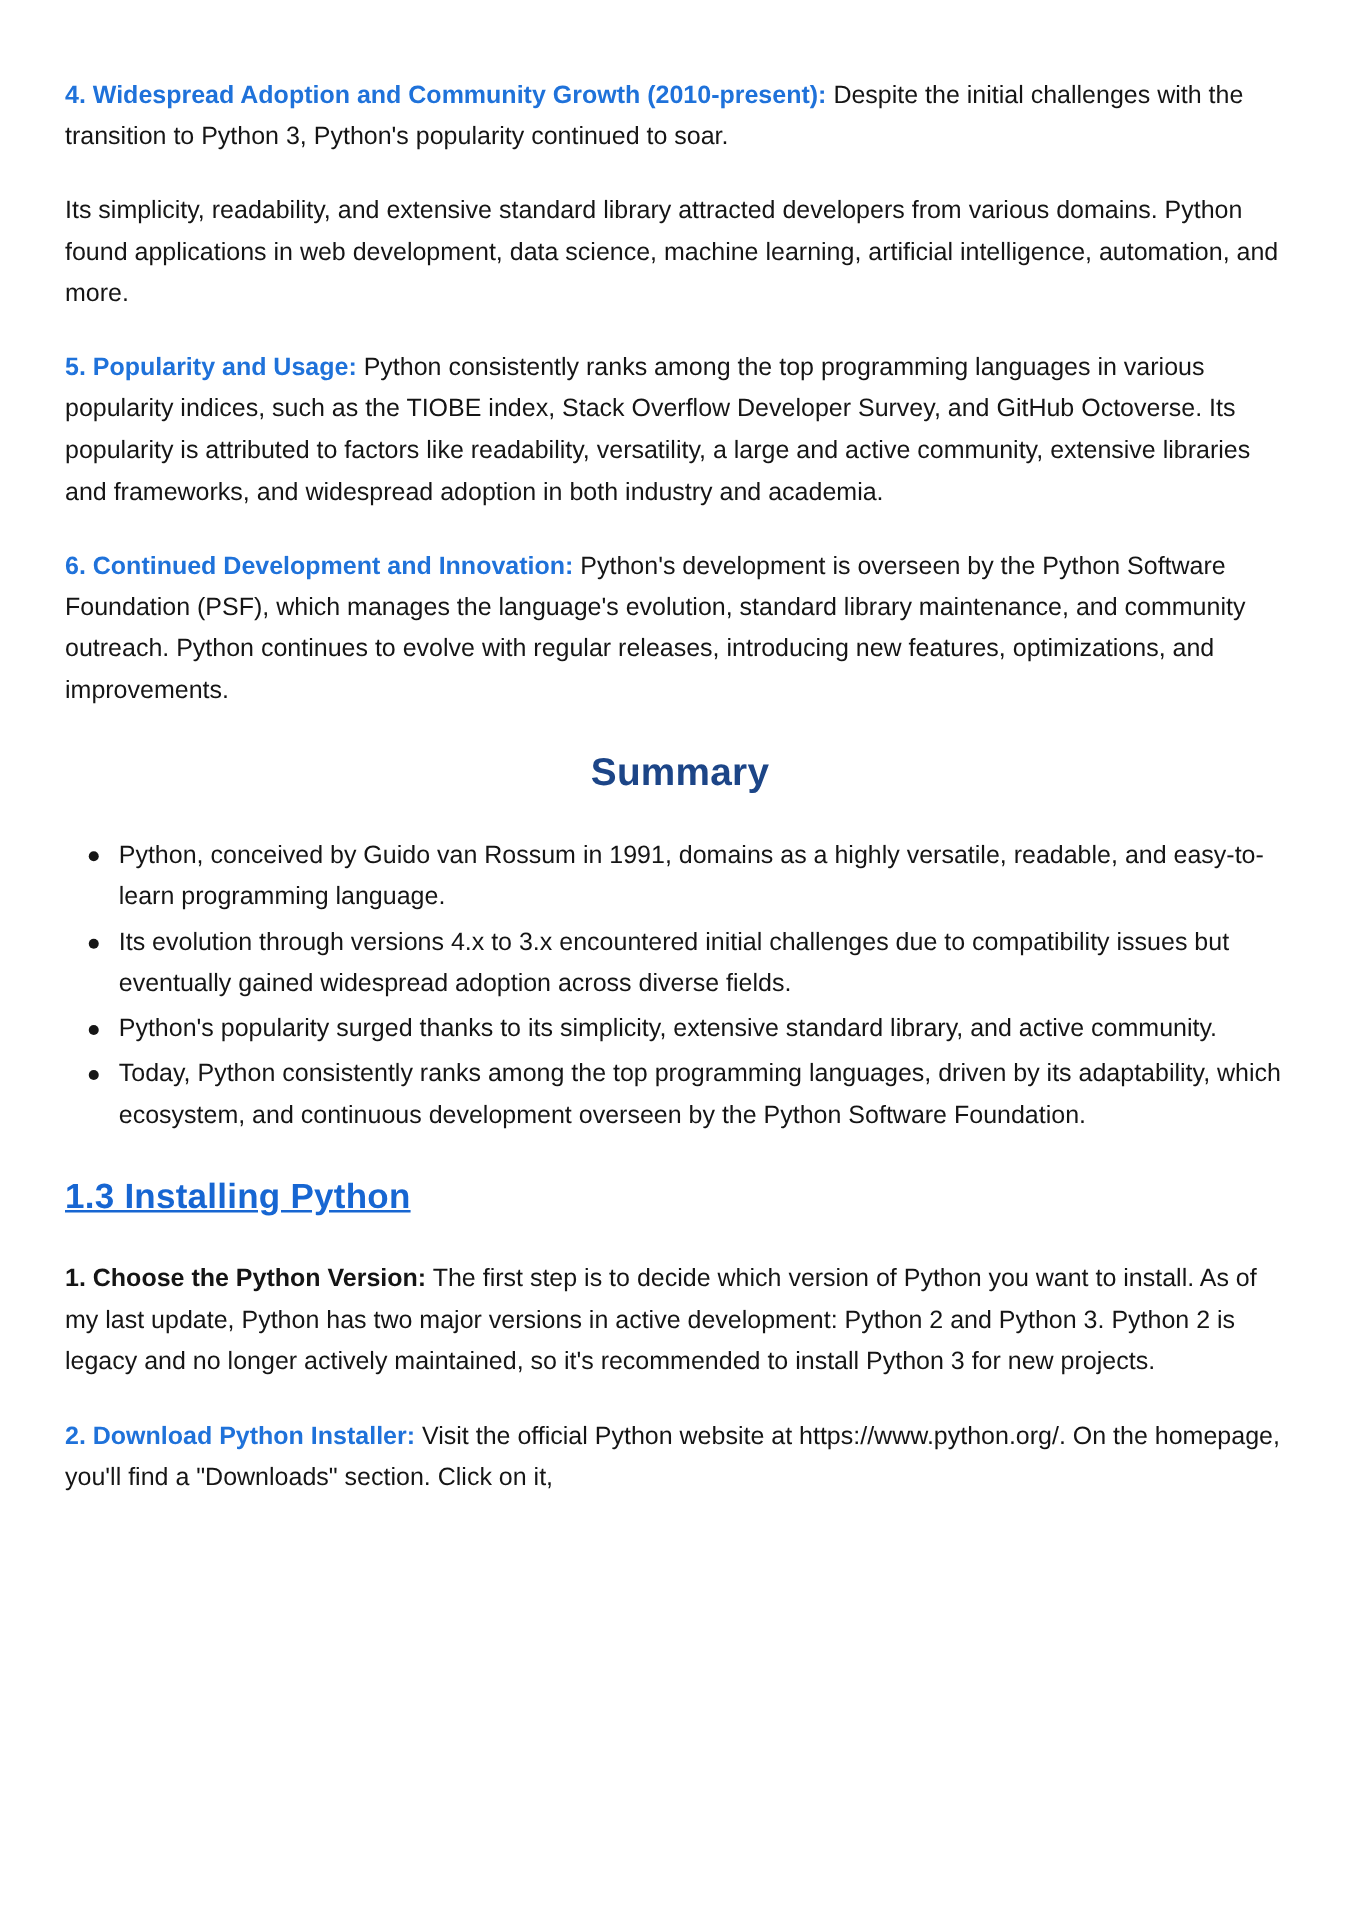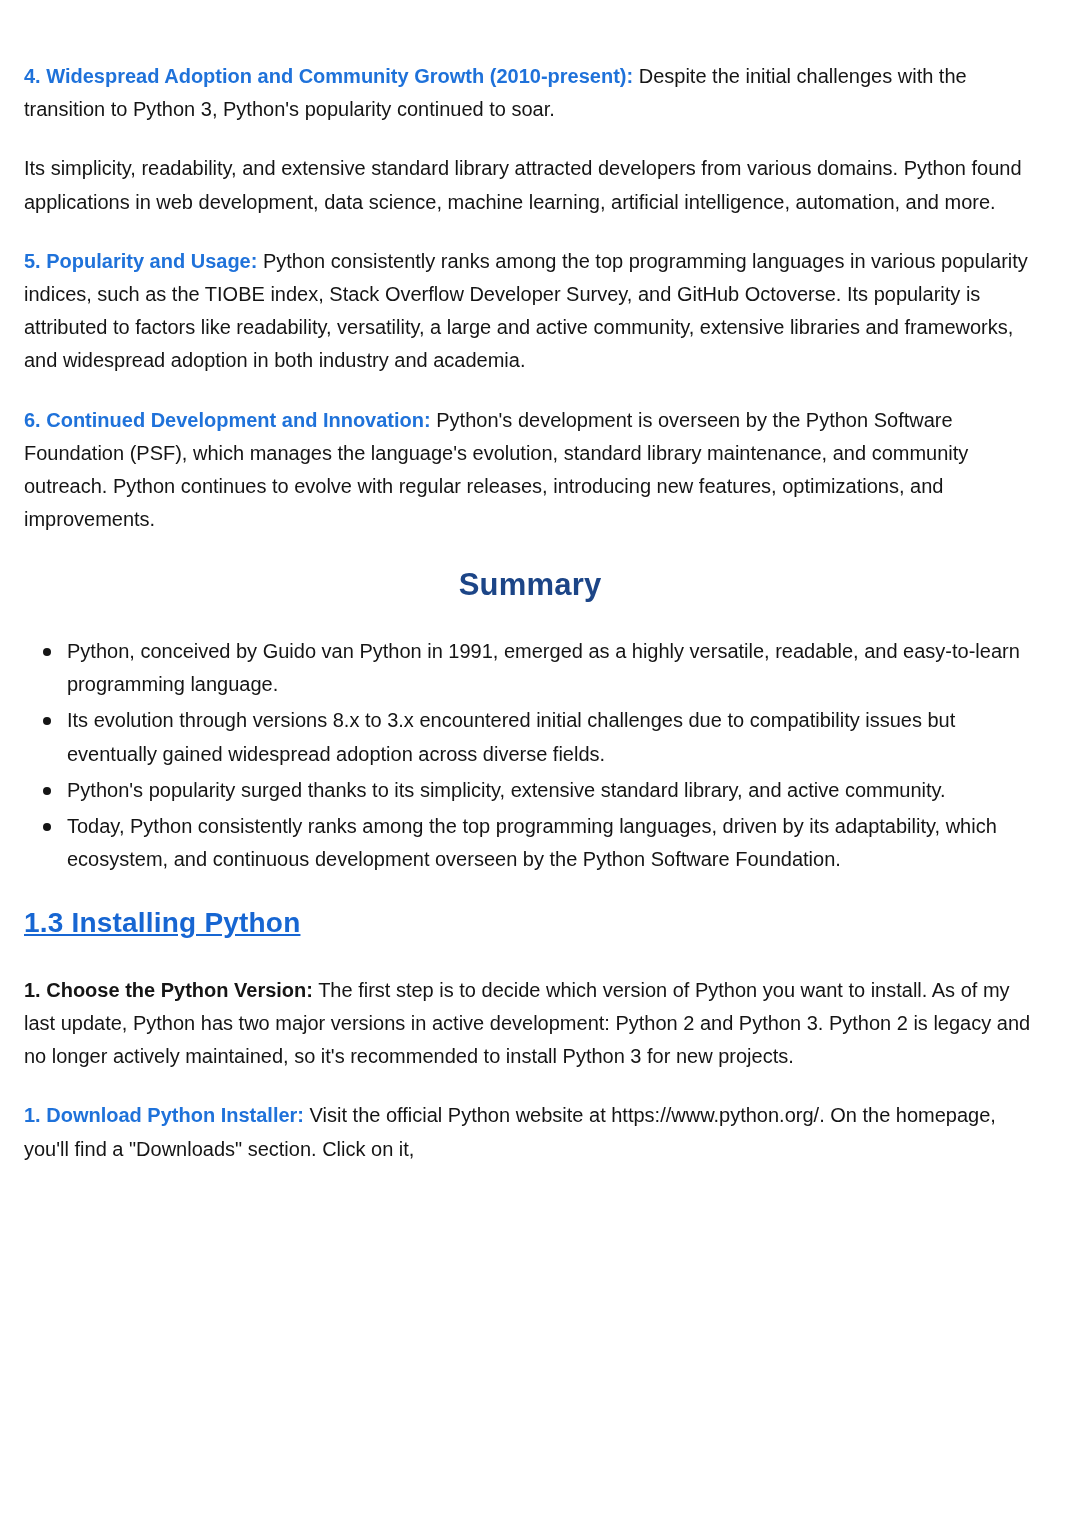--- a/index.html
+++ b/index.html
@@ -12,21 +12,21 @@
   * { margin: 0; padding: 0; box-sizing: border-box; }
   html, body {
     width: 1086px;
     height: 1536px;
     background: var(--page-bg);
     overflow: hidden;
   }
   .page {
     width: 1086px;
     height: 1536px;
-    padding: 60px 50px 0 24px;
+    padding: 60px 50px 0 52px;
     font-family: "Liberation Sans", sans-serif;
     font-size: 20px;
     line-height: 1.66;
     color: var(--body-text);
     background: var(--page-bg);
   }
   p.body-para {
     margin: 0 0 26px 0;
     font-weight: 500;
   }
@@ -86,25 +86,25 @@
 
   <p class="body-para"><span>Its simplicity, readability, and extensive standard library attracted developers from various domains. Python found applications in web development, data science, machine learning, artificial intelligence, automation, and more.</span></p>
 
   <p class="body-para"><span class="lead-blue">5. Popularity and Usage:</span> <span>Python consistently ranks among the top programming languages in various popularity indices, such as the TIOBE index, Stack Overflow Developer Survey, and GitHub Octoverse. Its popularity is attributed to factors like readability, versatility, a large and active community, extensive libraries and frameworks, and widespread adoption in both industry and academia.</span></p>
 
   <p class="body-para"><span class="lead-blue">6. Continued Development and Innovation:</span> <span>Python's development is overseen by the Python Software Foundation (PSF), which manages the language's evolution, standard library maintenance, and community outreach. Python continues to evolve with regular releases, introducing new features, optimizations, and improvements.</span></p>
 
   <h2 class="summary-heading">Summary</h2>
 
   <ul class="summary-list">
-    <li>Python, conceived by Guido van Python in 1991, emerged as a highly versatile, readable, and easy-to-learn programming language.</li>
-    <li>Its evolution through versions 8.x to 3.x encountered initial challenges due to compatibility issues but eventually gained widespread adoption across diverse fields.</li>
+    <li>Python, conceived by Guido van Rossum in 1991, domains as a highly versatile, readable, and easy-to-learn programming language.</li>
+    <li>Its evolution through versions 4.x to 3.x encountered initial challenges due to compatibility issues but eventually gained widespread adoption across diverse fields.</li>
     <li>Python's popularity surged thanks to its simplicity, extensive standard library, and active community.</li>
     <li>Today, Python consistently ranks among the top programming languages, driven by its adaptability, which ecosystem, and continuous development overseen by the Python Software Foundation.</li>
   </ul>
 
   <h1 class="chapter-heading">1.3 Installing Python</h1>
 
   <p class="body-para"><span class="lead-black">1. Choose the Python Version:</span> <span>The first step is to decide which version of Python you want to install. As of my last update, Python has two major versions in active development: Python 2 and Python 3. Python 2 is legacy and no longer actively maintained, so it's recommended to install Python 3 for new projects.</span></p>
 
-  <p class="body-para"><span class="lead-blue">1. Download Python Installer:</span> <span>Visit the official Python website at https://www.python.org/. On the homepage, you'll find a "Downloads" section. Click on it,</span></p>
+  <p class="body-para"><span class="lead-blue">2. Download Python Installer:</span> <span>Visit the official Python website at https://www.python.org/. On the homepage, you'll find a "Downloads" section. Click on it,</span></p>
 
 </main>
 
 </body></html>

